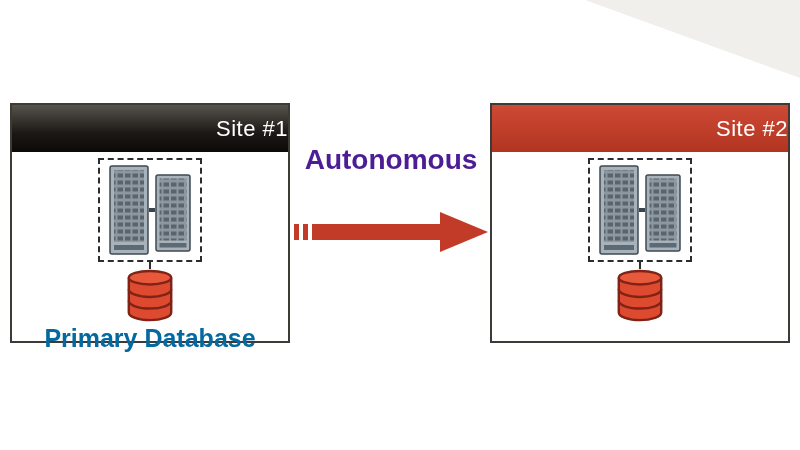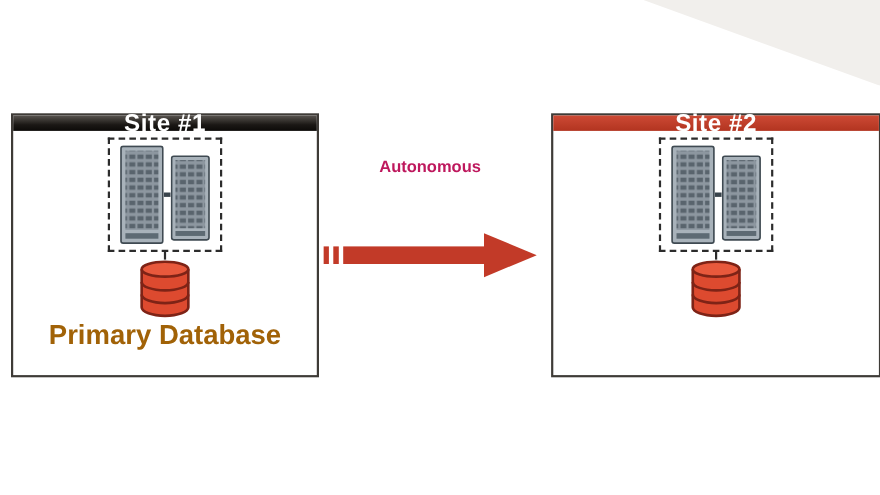--- a/index.html
+++ b/index.html
@@ -9,46 +9,46 @@
   }
   .corner-decor {
     position:absolute; top:0; right:0; width:215px; height:78px;
     background:#f1efec; clip-path:polygon(0 0, 100% 0, 100% 100%);
   }
   .site-box {
     position:absolute; top:103px; background:#ffffff;
     border:2px solid #3e3b37; box-sizing:border-box;
   }
   .site-box.left  { left:10px;  width:280px; height:240px; }
-  .site-box.right { left:501px; width:300px; height:240px; }
+  .site-box.right { left:490px; width:300px; height:240px; }
   .site-header {
-    height:14px; display:flex; align-items:center; justify-content:center;
-    color:#ffffff; font-size:22px; font-weight:bold; letter-spacing:0.5px;
+    height:47px; display:flex; align-items:center; justify-content:flex-end;
+    color:#ffffff; font-size:22px; font-weight:normal; letter-spacing:0.5px;
   }
   .site-header.dark { background:linear-gradient(180deg,#57534e 0%,#1b1815 60%,#0c0a08 100%); }
   .site-header.red  { background:linear-gradient(180deg,#cd4a35 0%,#b23420 100%); }
   .site-body {
     position:relative; height:calc(100% - 31px);
     display:flex; flex-direction:column; align-items:center;
   }
   .server-frame {
     margin-top:6px; border:2px dashed #2c2c2c; padding:5px 9px;
     display:flex; align-items:flex-start; gap:3px; background:#ffffff;
   }
   .server-short { margin-top:9px; }
   .srv-link { width:6px; height:4px; background:#39444c; align-self:center; margin:0 -3px; }
   .connector { width:2px; height:7px; background:#2c2c2c; }
   .db-icon { display:block; }
   .db-label {
     margin-top:auto; padding-bottom:4px;
-    font-size:25px; font-weight:bold; color:#a16207; white-space:nowrap;
+    font-size:25px; font-weight:bold; color:#0369a1; white-space:nowrap;
   }
   .mid-label {
     position:absolute; left:293px; top:142px; width:196px;
-    text-align:center; font-size:15px; font-weight:bold; color:#be185d; line-height:1.3;
+    text-align:center; font-size:28px; font-weight:bold; color:#4c1d95; line-height:1.3;
   }
   .arrow-wrap { position:absolute; left:294px; top:210px; width:194px; height:44px; }
   .hidden-defs { position:absolute; width:0; height:0; }
 </style>
 </head>
 <body>
 
 <div class="stage">
 
   <div class="corner-decor"></div>

